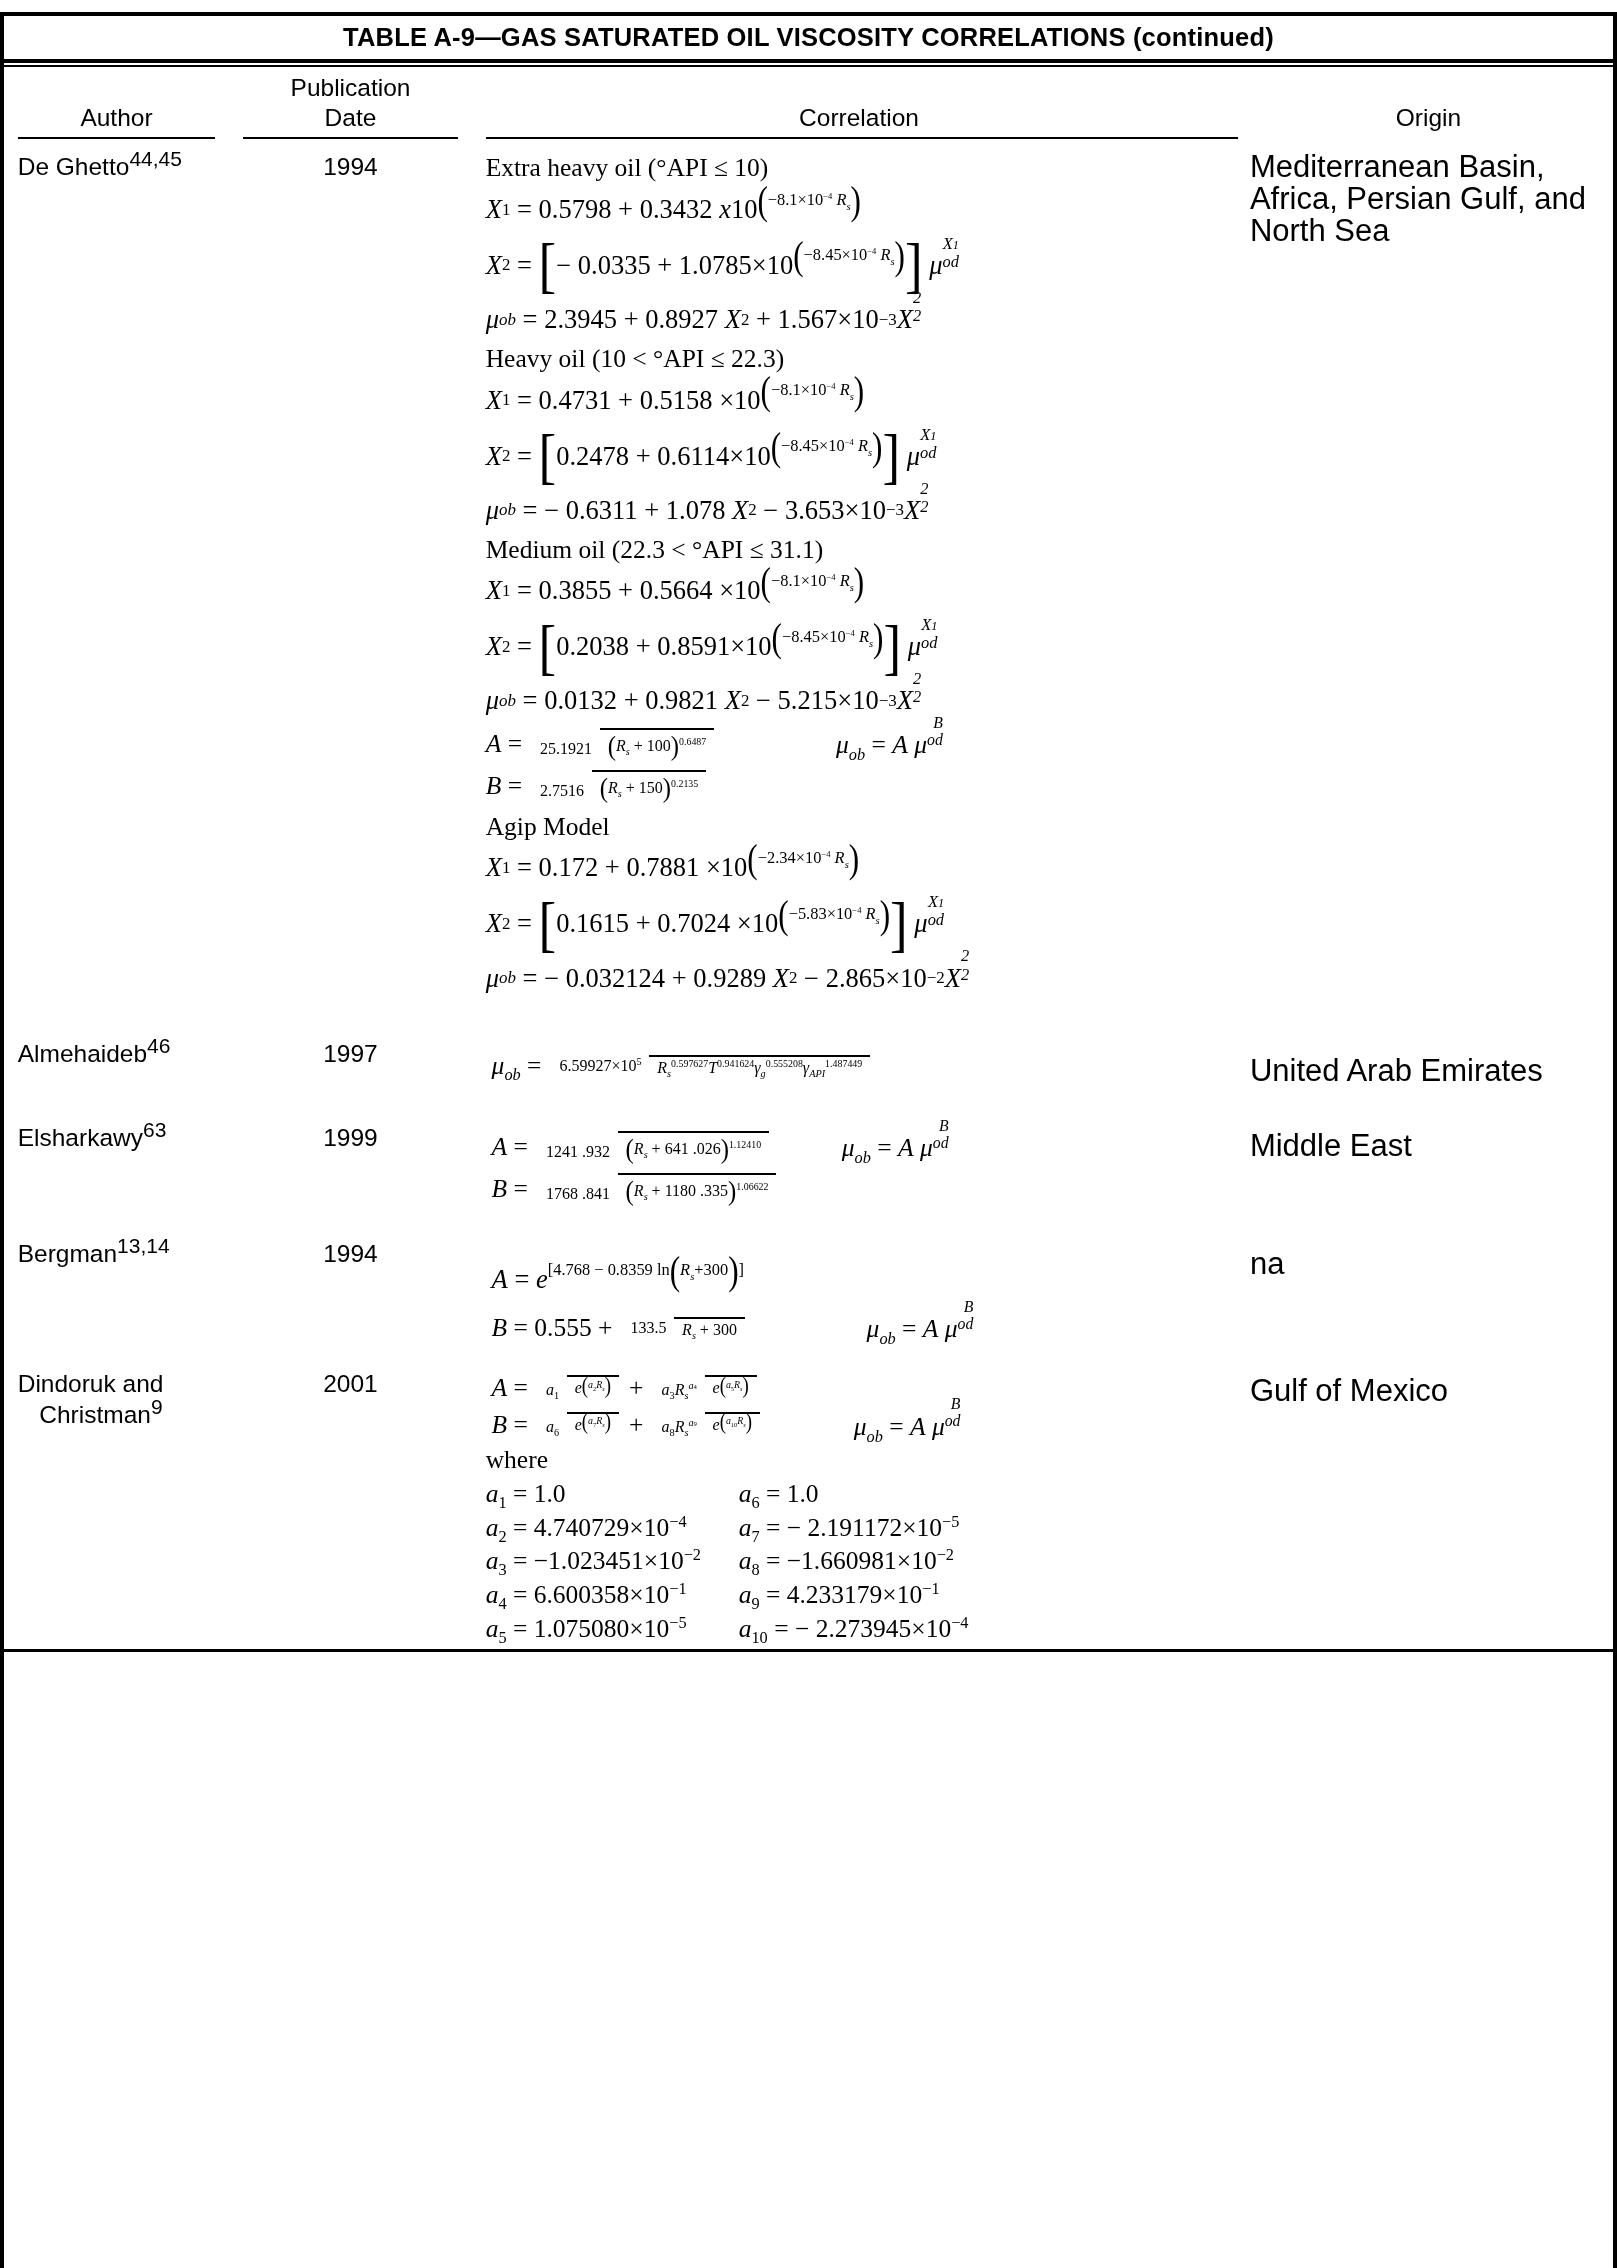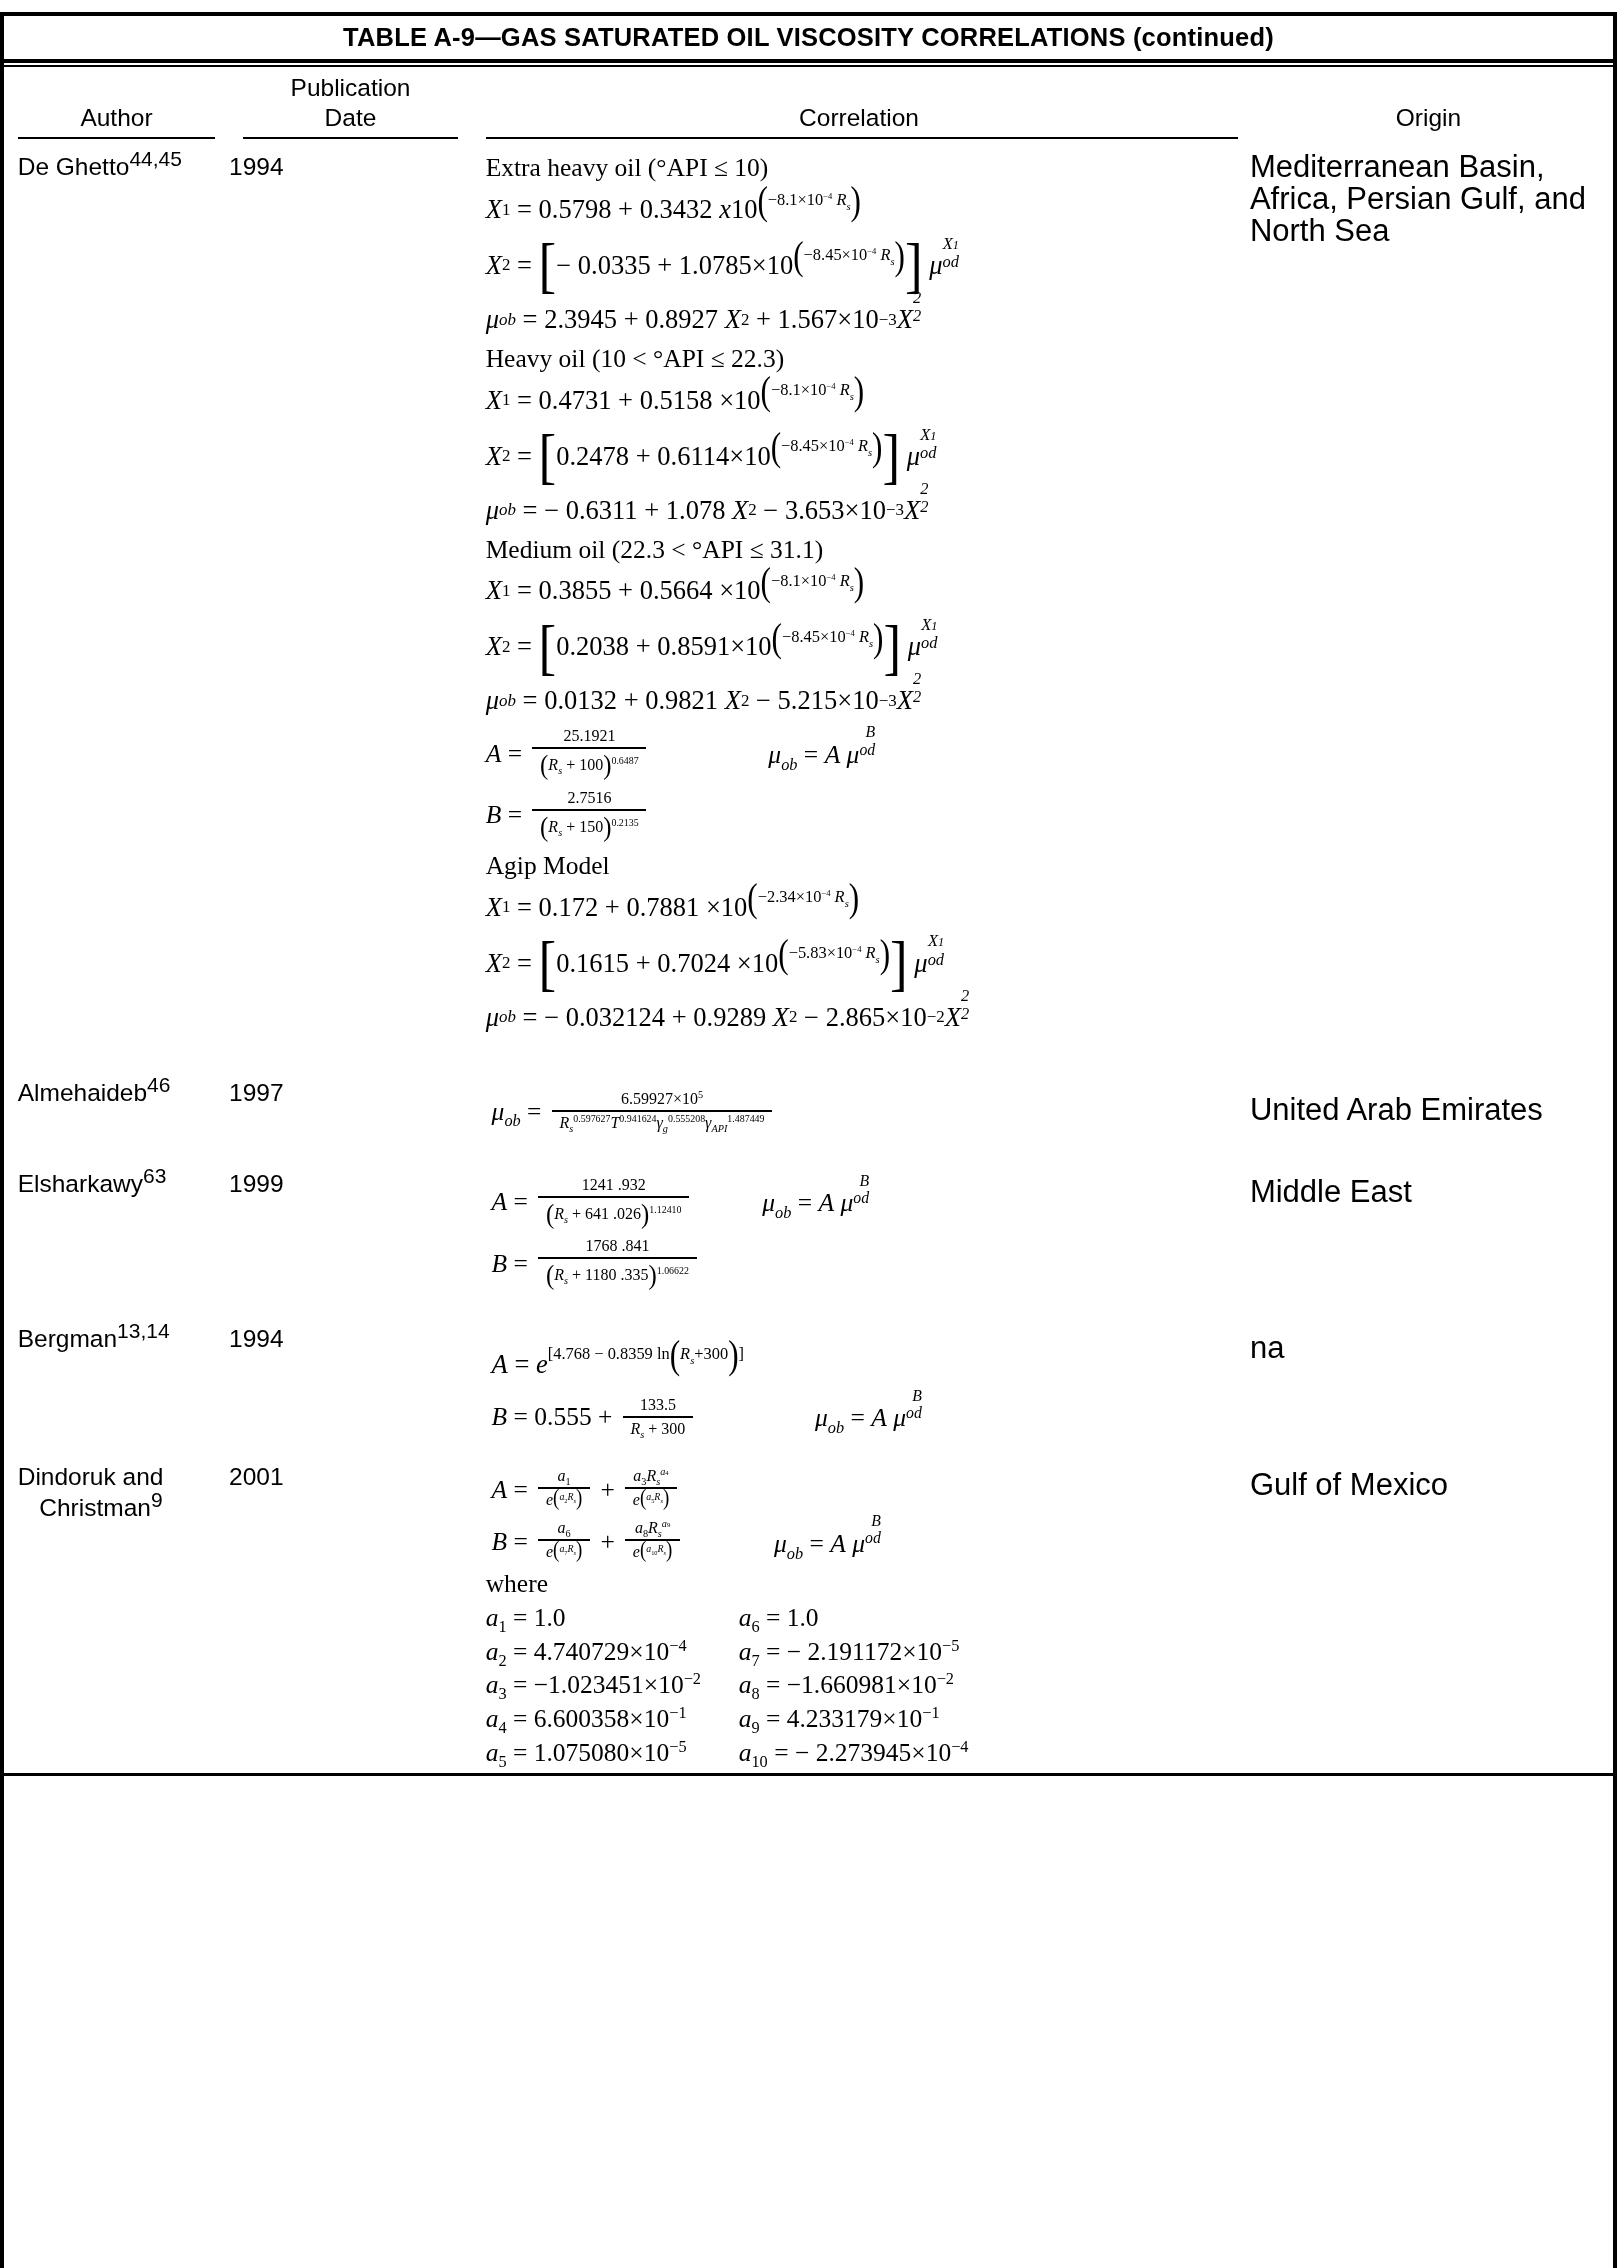--- a/index.html
+++ b/index.html
@@ -81,21 +81,21 @@
     width: 225px;
     font-size: 24.5px;
     line-height: 31px;
     padding-left: 13.7px;
     padding-top: 9.8px;
   }
   .cell-date {
     width: 243px;
     font-size: 24.5px;
     line-height: 31px;
-    text-align: left;
+    text-align: center;
     padding-top: 9.8px;
   }
   .cell-corr {
     width: 774px;
     padding-left: 13.7px;
     padding-top: 7.8px;
   }
   .cell-origin {
     width: 365px;
     font-size: 31px;
@@ -171,22 +171,22 @@
     position: relative;
     top: 0.05em;
   }
   .mu-stack i { display: block; font-style: italic; }
   .mu-stack .top { position: relative; top: -0.85em; }
   .mu-stack .bot { position: relative; top: -0.75em; }
 
   
   .frac {
     display: inline-flex;
-    flex-direction: column;
-    align-items: center;
+    flex-direction: row;
+    align-items: flex-end;
     vertical-align: middle;
     margin: 0 3.9px;
     font-family: "Liberation Serif", serif;
   }
   .frac .num {
     padding: 0 7.8px 2px 7.8px;
     white-space: nowrap;
   }
   .frac .den {
     border-top: 2px solid #000;

